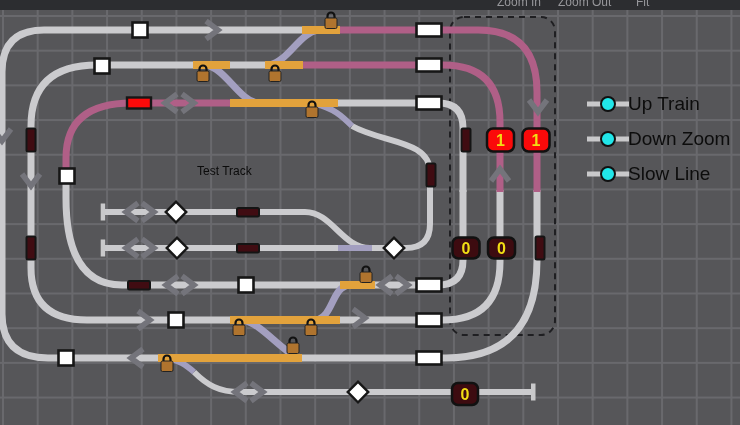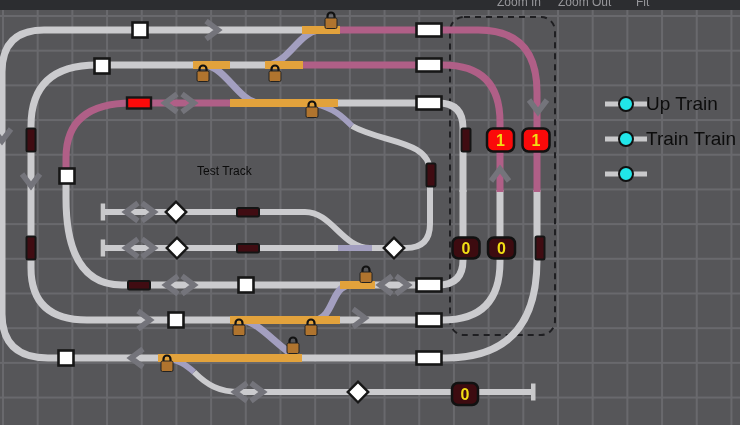--- a/index.html
+++ b/index.html
@@ -37,21 +37,21 @@
   .signal{fill:#400c12;stroke:#141414;stroke-width:2;}
   .bumper{fill:#c9c9cb;}
   .badge{stroke:#111111;stroke-width:2.5;}
   .badge-txt{font-family:"Liberation Sans",sans-serif;font-weight:bold;font-size:16px;}
   .lock-body{fill:#b0742e;stroke:#222222;stroke-width:1;}
   .lock-shackle{fill:none;stroke:#111111;stroke-width:2.2;}
   .legend-dot{stroke:#111111;stroke-width:2;}
 
   
   #track-title{position:absolute;left:197px;top:164px;font-size:12px;color:#0b0b0b;z-index:3;}
-  .legend-row{position:absolute;left:604px;display:flex;align-items:center;z-index:3;}
+  .legend-row{position:absolute;left:586px;display:flex;align-items:center;z-index:3;}
   .legend-label{font-size:19px;color:#0c0c0c;margin-left:-2px;white-space:nowrap;line-height:20px;}
 </style>
 </head>
 <body>
 
 <div id="app">
 
   <div id="toolbar">
     <span class="tb-item" style="left:497px">Zoom In</span>
     <span class="tb-item" style="left:558px">Zoom Out</span>
@@ -67,27 +67,28 @@
       <line x1="1" y1="10" x2="43" y2="10" class="legendline"></line>
       <circle cx="22" cy="10" r="7" class="legend-dot" fill="#21e6e9"></circle>
     </svg>
     <span class="legend-label">Up Train</span>
   </div>
   <div class="legend-row" style="top:129px">
     <svg width="44" height="20" viewBox="0 0 44 20">
       <line x1="1" y1="10" x2="43" y2="10" class="legendline"></line>
       <circle cx="22" cy="10" r="7" class="legend-dot" fill="#21e6e9"></circle>
     </svg>
-    <span class="legend-label">Train Train</span>
+    <span class="legend-label">Down Zoom</span>
   </div>
   <div class="legend-row" style="top:164px">
     <svg width="44" height="20" viewBox="0 0 44 20">
       <line x1="1" y1="10" x2="43" y2="10" class="legendline"></line>
       <circle cx="22" cy="10" r="7" class="legend-dot" fill="#21e6e9"></circle>
     </svg>
+    <span class="legend-label">Slow Line</span>
   </div>
 
   <svg id="rails" viewBox="0 0 740 425">
     <defs>
       <path id="chev" d="M -6,-9 L 6,0 L -6,9"></path>
       <g id="padlock">
         <path class="lock-shackle" d="M -3.5,-4 V -7 A 3.5,3.5 0 0 1 3.5,-7 V -4"></path>
         <rect class="lock-body" x="-6" y="-5" width="12" height="10.5" rx="1.5"></rect>
       </g>
     </defs>

